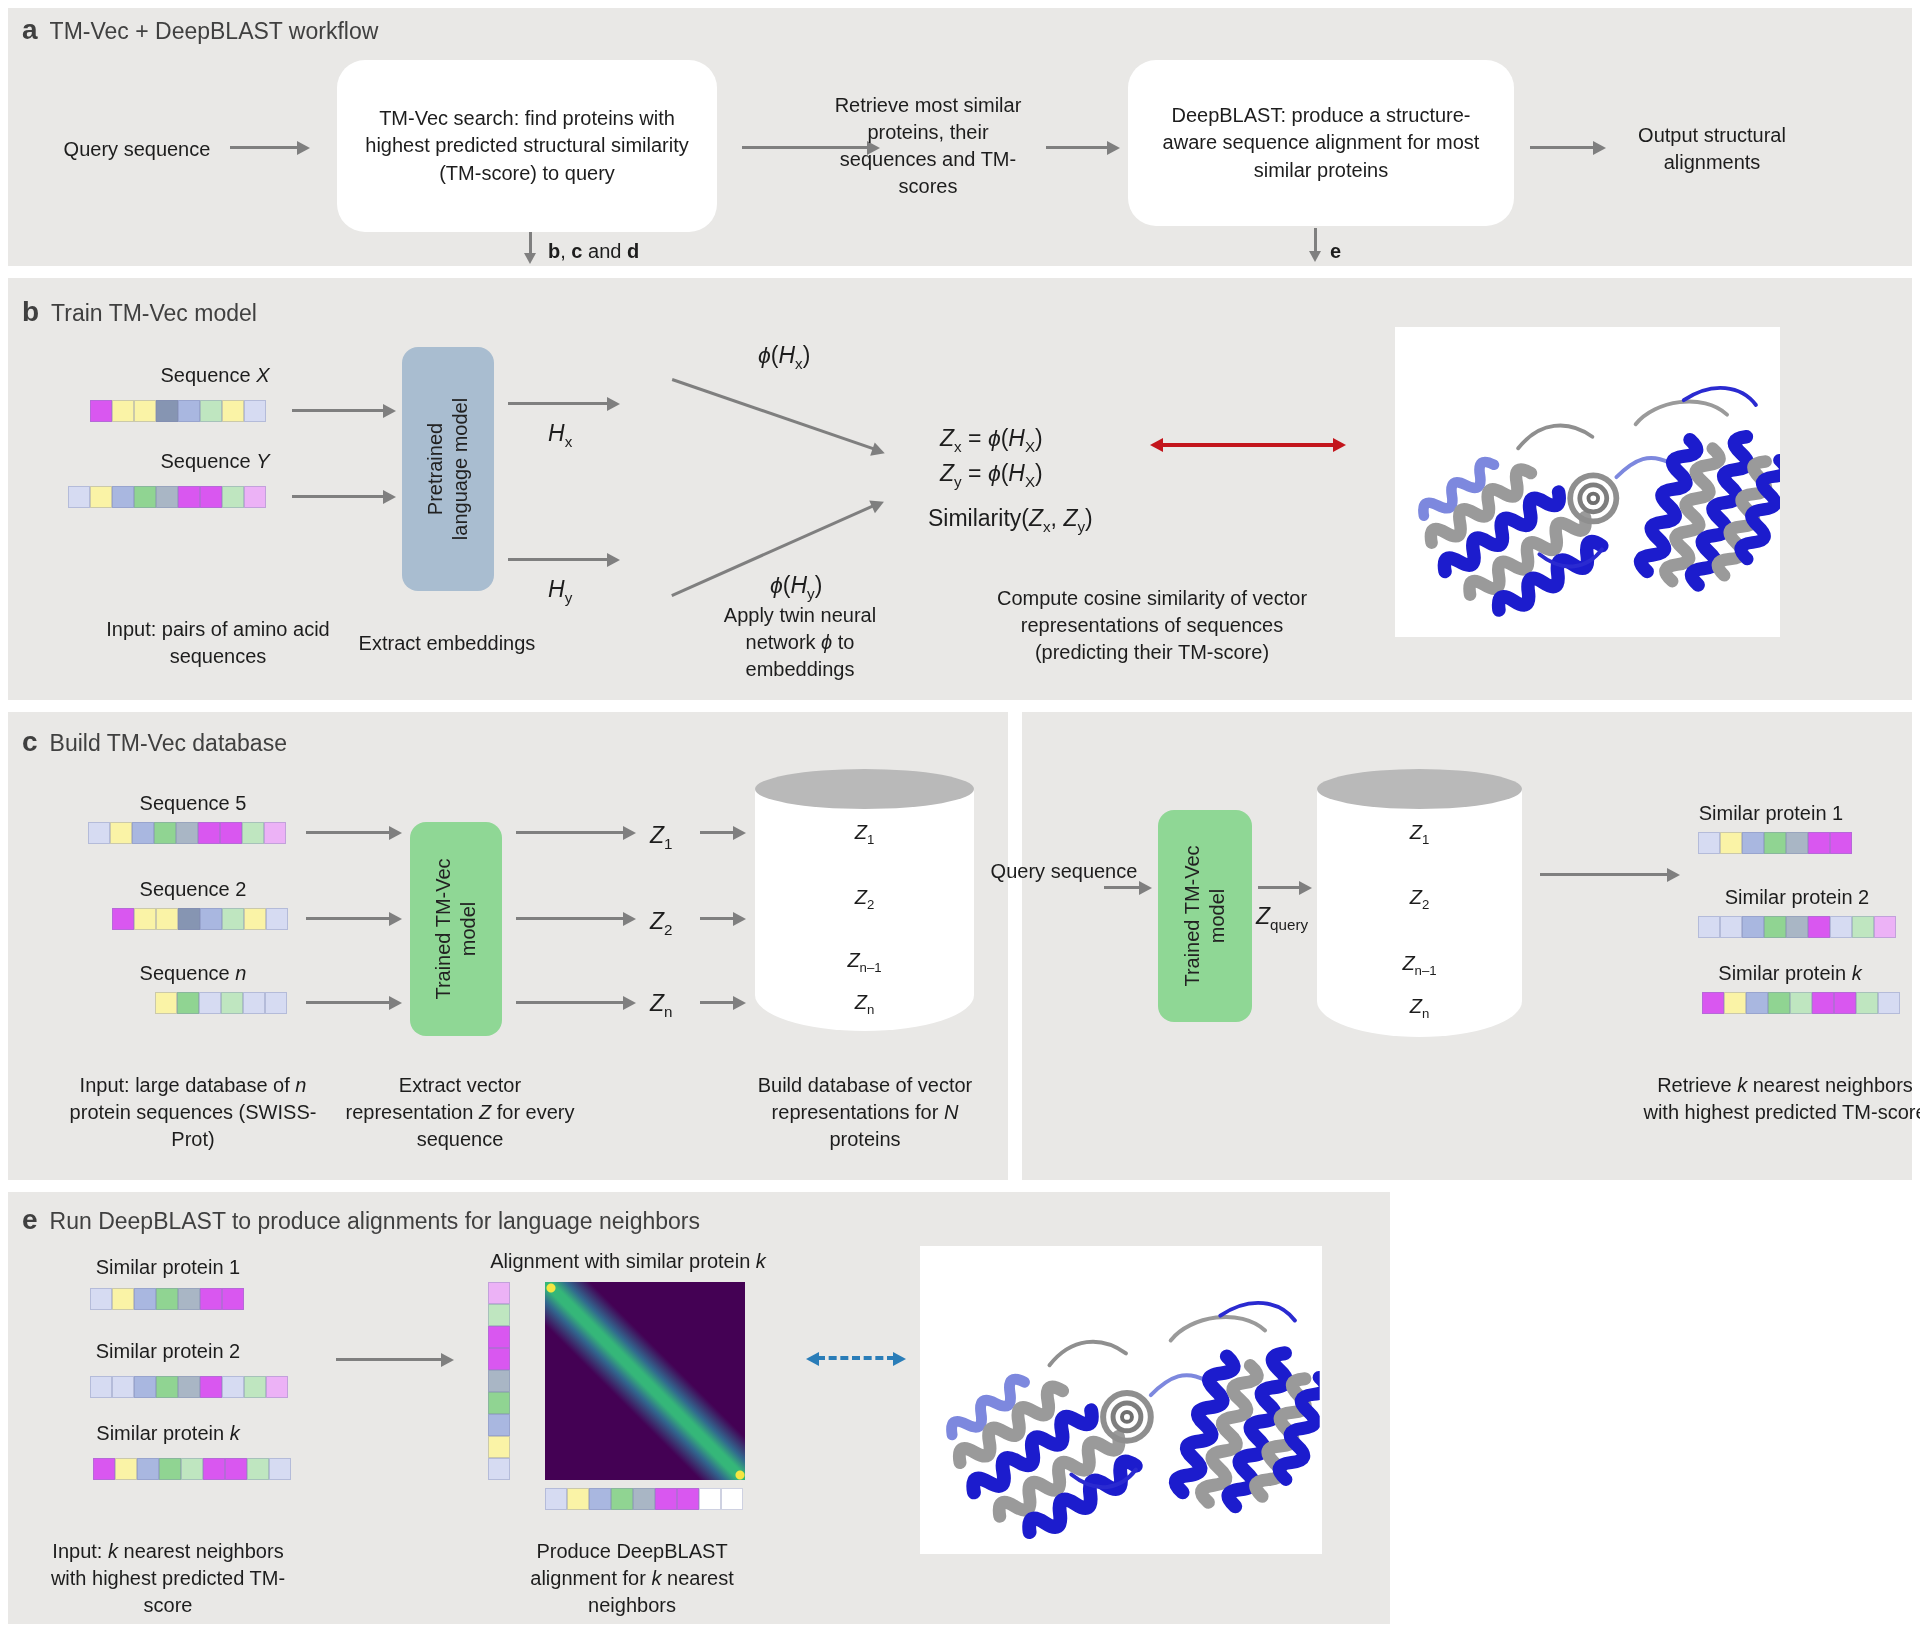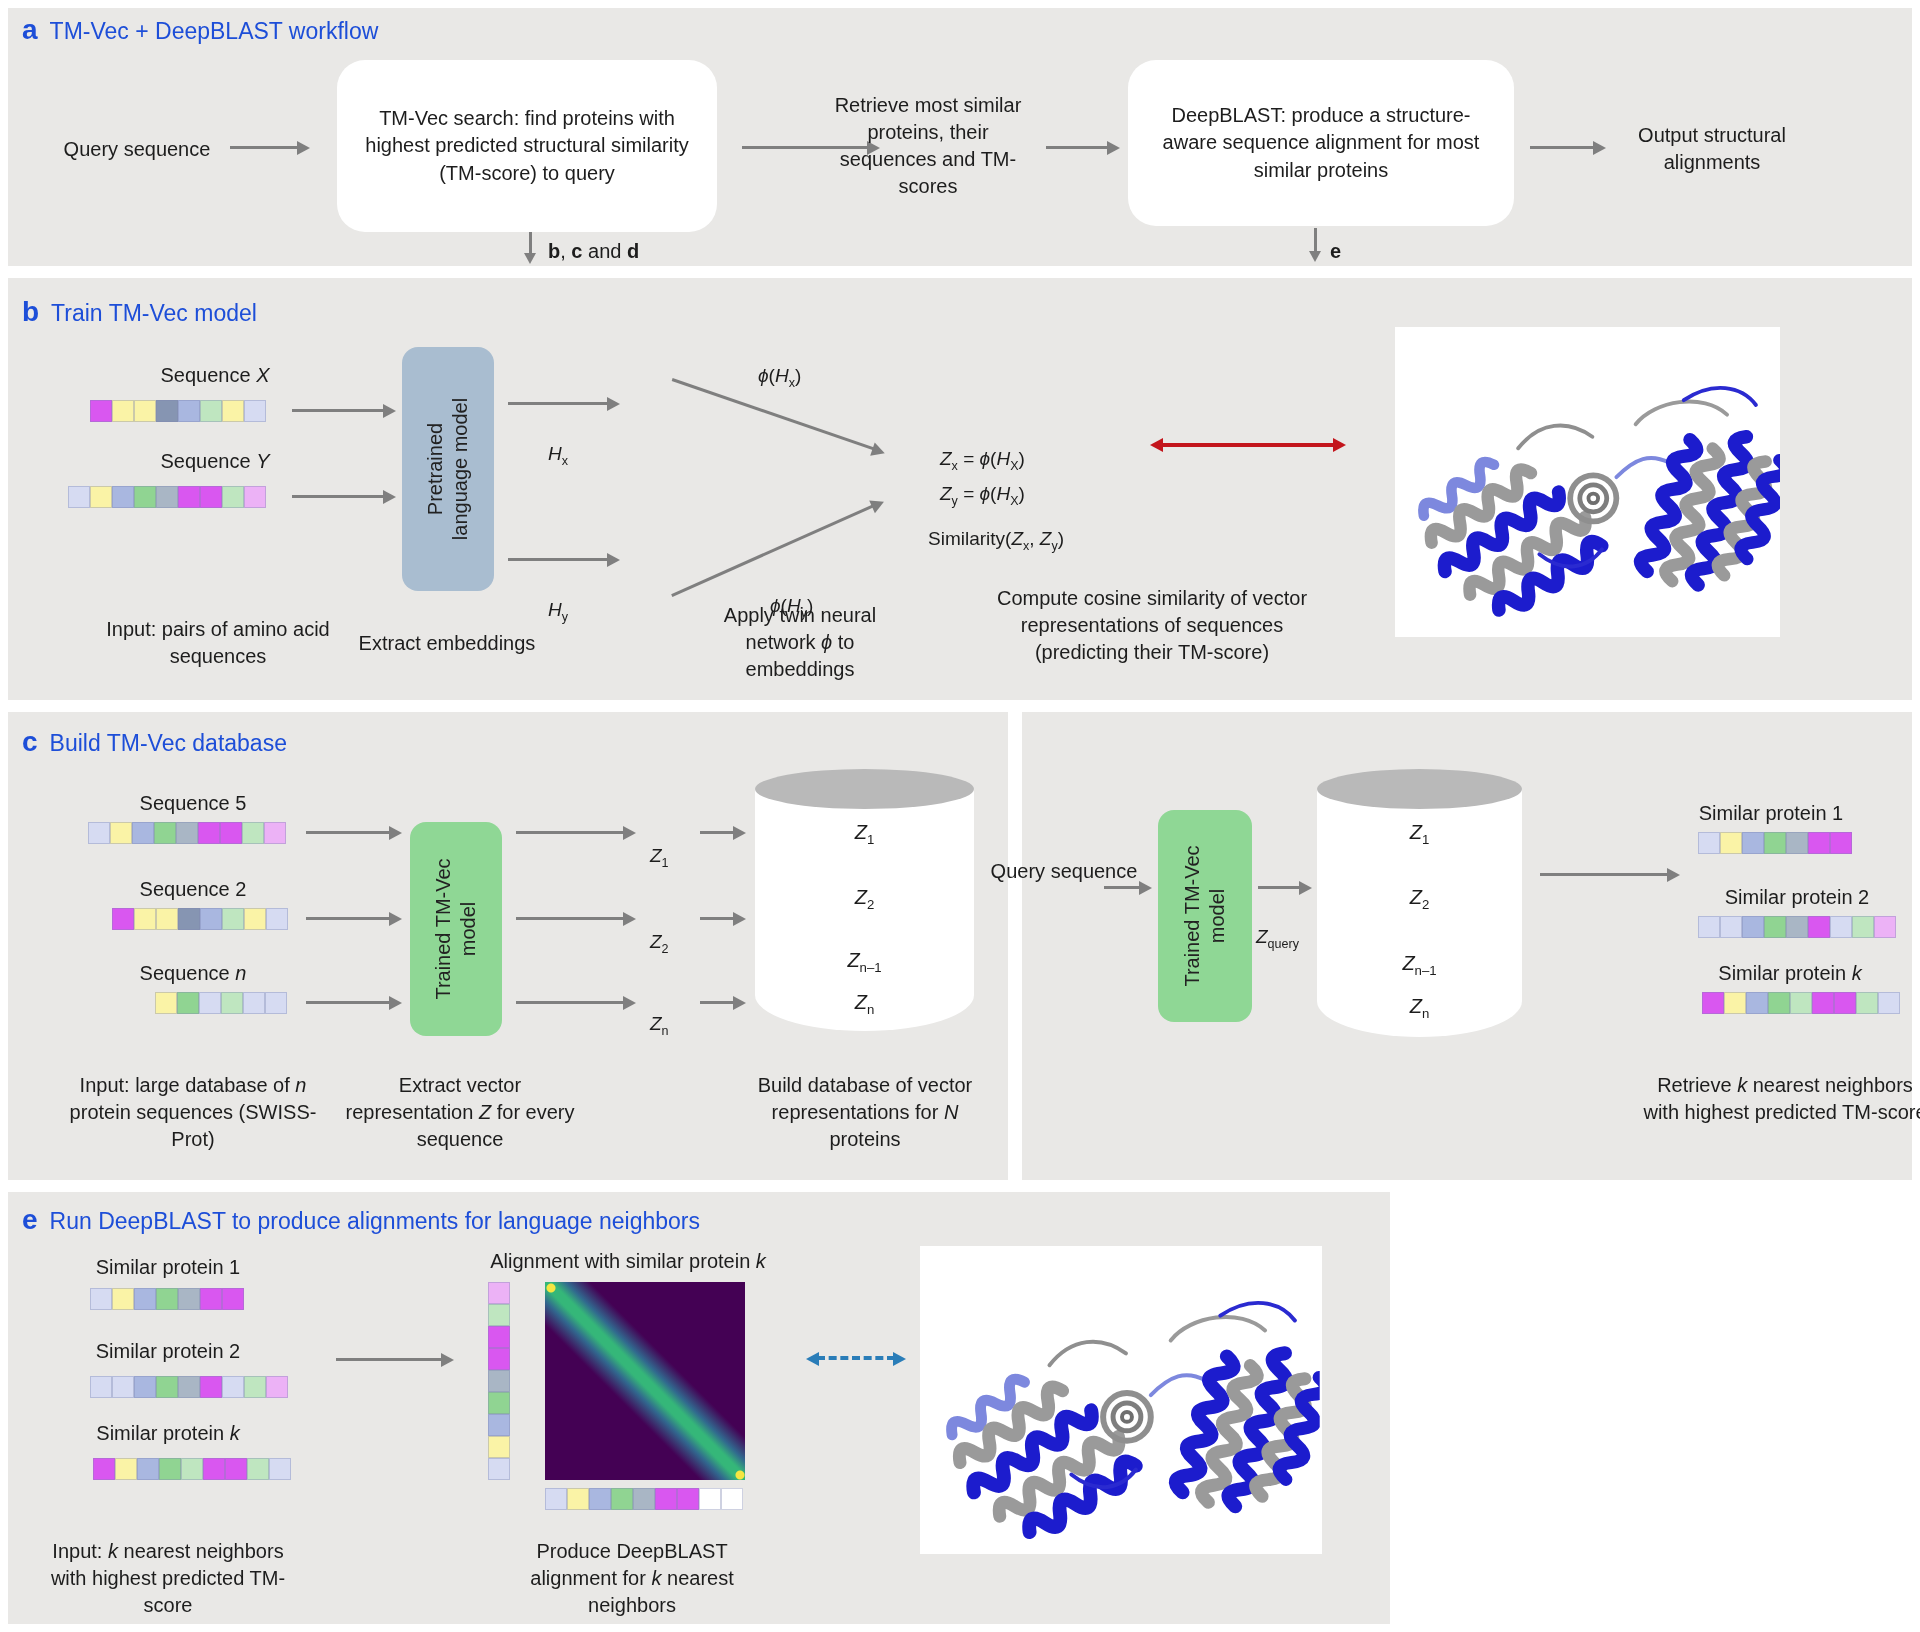--- a/index.html
+++ b/index.html
@@ -1,19 +1,19 @@
 <!DOCTYPE html>
 <html style="--panel_bg: #e9e8e6; --arrow: #7f7f7f; --red_arrow: #c3151c; --blue_arrow: #2a7db8; --plm_box: #a9bdd0; --model_box: #8fd795; --cyl_top: #b9b9b9; --matrix_bg: #440154; --matrix_band_mid: #35b779; --matrix_band_edge: #31688e; --matrix_dot: #f5e642;"><head>
 <meta charset="utf-8">
 <style>
   html,body{margin:0;padding:0;background:#ffffff;}
   #fig{position:relative;width:1920px;height:1632px;background:#ffffff;
        font-family:"Liberation Sans",sans-serif;color:#1d1d1d;overflow:hidden;}
   .panel{position:absolute;background:var(--panel_bg,#e9e8e6);}
-  .ptitle{position:absolute;font-size:23px;color:#1d4ed8;white-space:nowrap;}
+  .ptitle{position:absolute;font-size:23px;color:#404040;white-space:nowrap;}
   .ptitle b{font-size:28px;font-weight:700;margin-right:12px;}
   .lbl,.cap{position:absolute;font-size:20px;line-height:1.35;text-align:center;color:#1d1d1d;}
   .nowrap{white-space:nowrap;}
   .wbox{position:absolute;background:#fff;border-radius:28px;display:flex;align-items:center;
         justify-content:center;text-align:center;font-size:20px;line-height:1.38;
         padding:0 26px;box-sizing:border-box;}
   .mbox{position:absolute;border-radius:16px;}
   .mbox .vtext{position:absolute;left:50%;top:50%;transform:translate(-50%,-50%) rotate(-90deg);
         font-size:20px;line-height:1.25;text-align:center;color:#222;}
   
@@ -41,21 +41,21 @@
   .strip{position:absolute;display:flex;}
   .vstrip{flex-direction:column;}
   .sq{width:22px;height:22px;box-sizing:border-box;border:1px solid rgba(125,135,175,.38);flex:0 0 auto;}
   
   .cyl{position:absolute;}
   .cyl .body{position:absolute;left:0;right:0;top:20px;bottom:0;background:#fff;
         border-radius:0 0 50% 50% / 0 0 36px 36px;}
   .cyl .ctop{position:absolute;left:0;right:0;top:0;height:40px;background:var(--cyl_top,#b9b9b9);
         border-radius:50%;}
   .zlab{position:absolute;left:0;right:0;text-align:center;font-size:20px;}
-  .eq{position:absolute;font-size:19px;margin-top:23px;}
+  .eq{position:absolute;font-size:23px;}
   sub{font-size:66%;}
   i{font-style:italic;}
   .matrix{position:absolute;
     background-image:
       radial-gradient(circle at 6px 6px, var(--matrix_dot,#f5e642) 0 4px, transparent 5px),
       radial-gradient(circle at calc(100% - 5px) calc(100% - 5px), var(--matrix_dot,#f5e642) 0 4px, transparent 5px),
       linear-gradient(45deg,
         var(--matrix_bg,#440154) 0 39%,
         var(--matrix_band_edge,#31688e) 45%,
         var(--matrix_band_mid,#35b779) 48.6% 51.4%,

